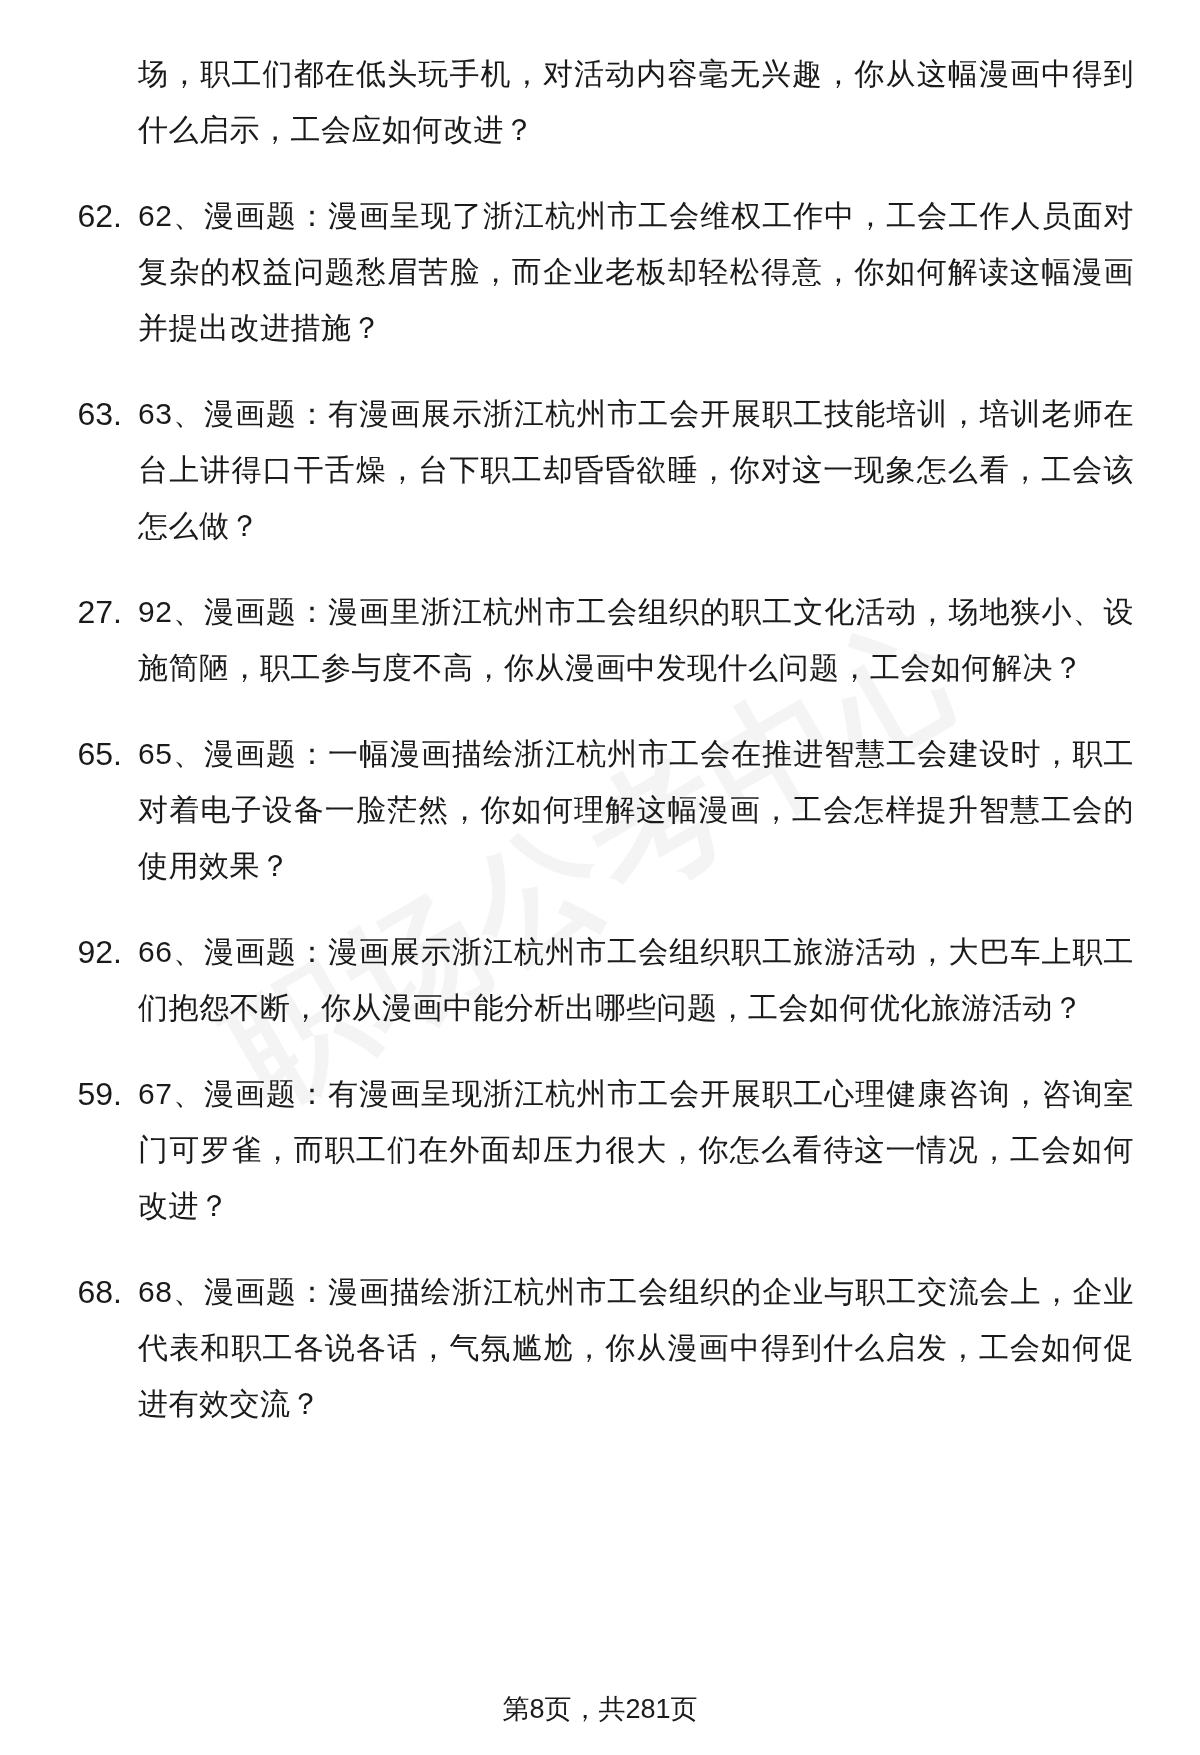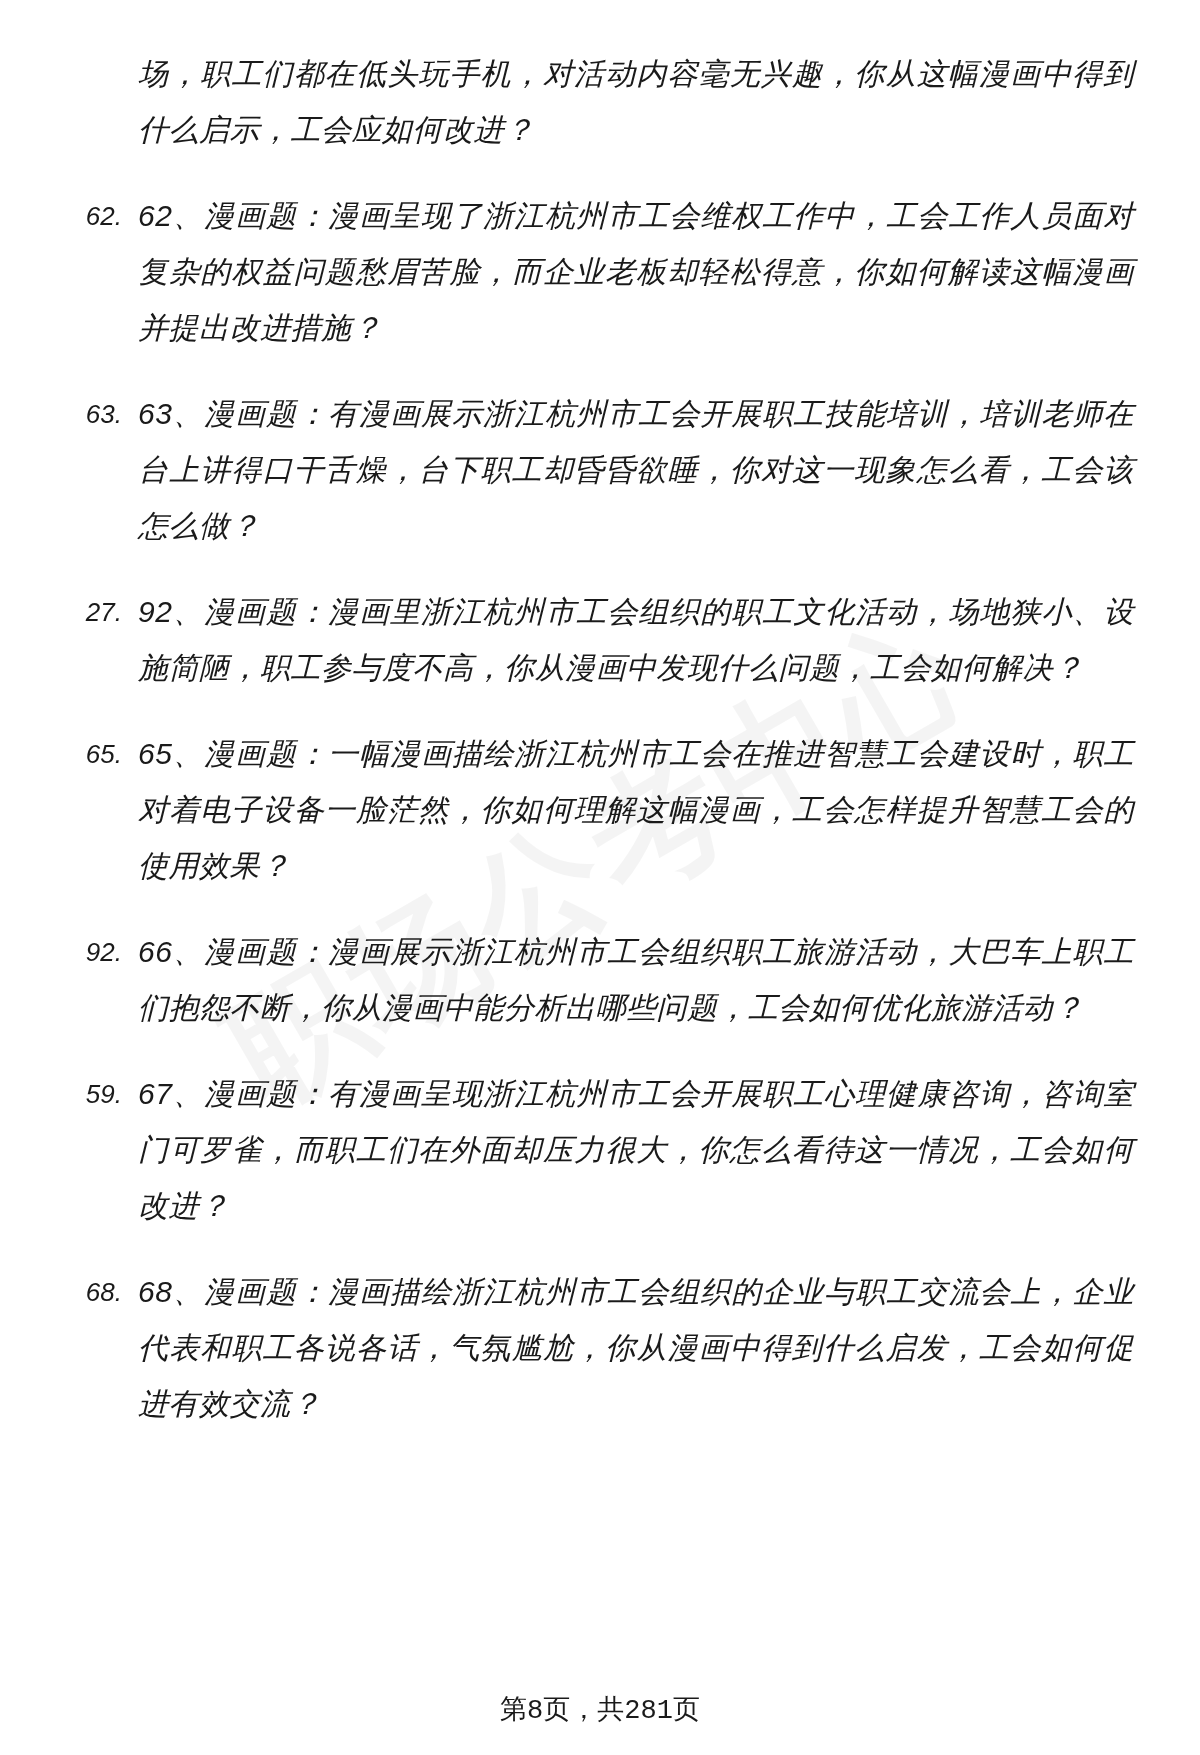--- a/index.html
+++ b/index.html
@@ -42,30 +42,29 @@
   .content {
     position: relative;
     z-index: 1;
   }
 
   .para-cont,
   .item {
     display: flex;
     align-items: flex-start;
     margin-bottom: 30px;
-    font-style: italic;
   }
 
   .num {
     flex: 0 0 auto;
     width: 72px;
     text-align: right;
     padding-right: 16px;
     box-sizing: border-box;
-    font-size: 26px;
+    font-size: 32px;
     line-height: 56px;
     color: #1a1a1a;
   }
 
   .text {
     flex: 1 1 auto;
     font-size: 30px;
     line-height: 56px;
     text-align: justify;
     text-justify: inter-ideograph;
@@ -78,21 +77,20 @@
 
   .footer {
     position: absolute;
     left: 0;
     right: 0;
     bottom: 28px;
     text-align: center;
     font-size: 27px;
     color: #1a1a1a;
     z-index: 1;
-    font-family: Liberation Mono, monospace;
   }
 </style>
 </head>
 <body>
 
 <div class="page">
 
   <div class="watermark">职场公考中心</div>
 
   <div class="content">

